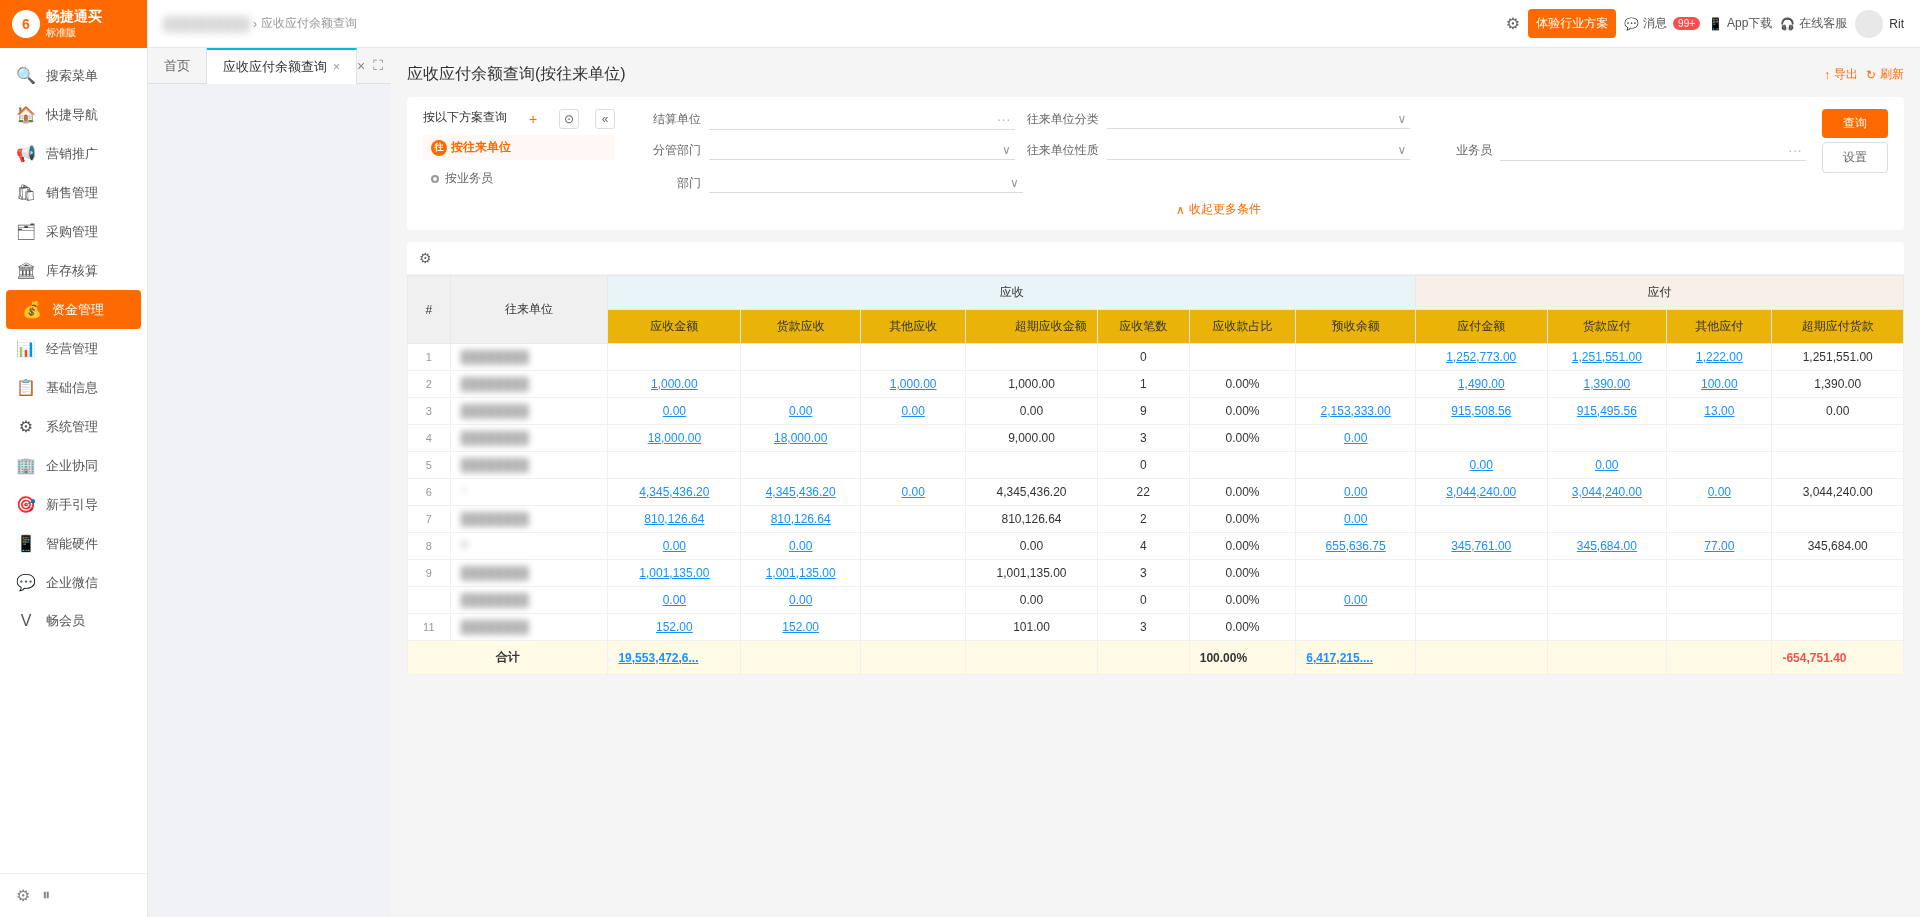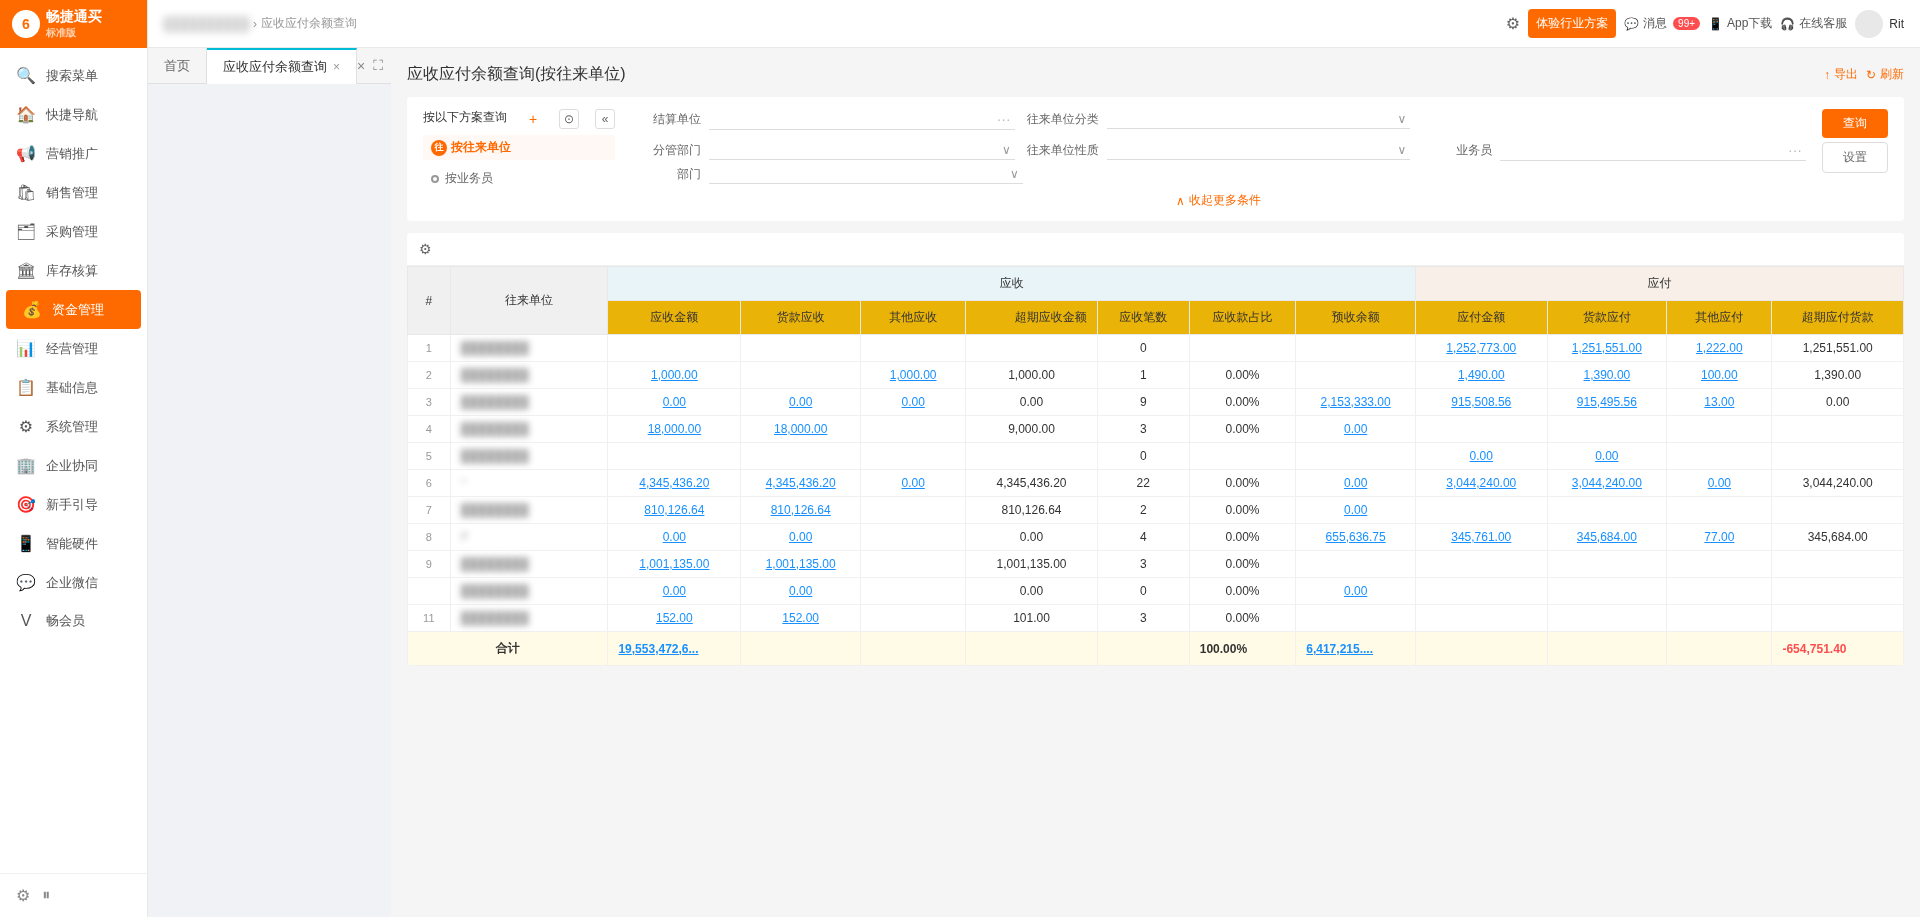--- a/index.html
+++ b/index.html
@@ -303,21 +303,21 @@
               </div>
             </div>
             <div class="filter-cell">
               <span class="filter-cell-label">业务员</span>
               <div class="filter-input-wrapper">
                 <input type="text" style="">
                 <span class="dots">···</span>
               </div>
             </div>
           </div>
-          <div style="display:grid;grid-template-columns:1fr 2fr;margin-top:4px;">
+          <div style="display:grid;grid-template-columns:1fr 2fr;margin-top:13px;">
             <div class="filter-cell">
               <span class="filter-cell-label">部门</span>
               <div class="filter-input-wrapper" style="justify-content:space-between;">
                 <input type="text" style="">
                 <span style="color:#999;">∨</span>
               </div>
             </div>
             <div></div>
           </div>
           <div class="collapse-btn">

